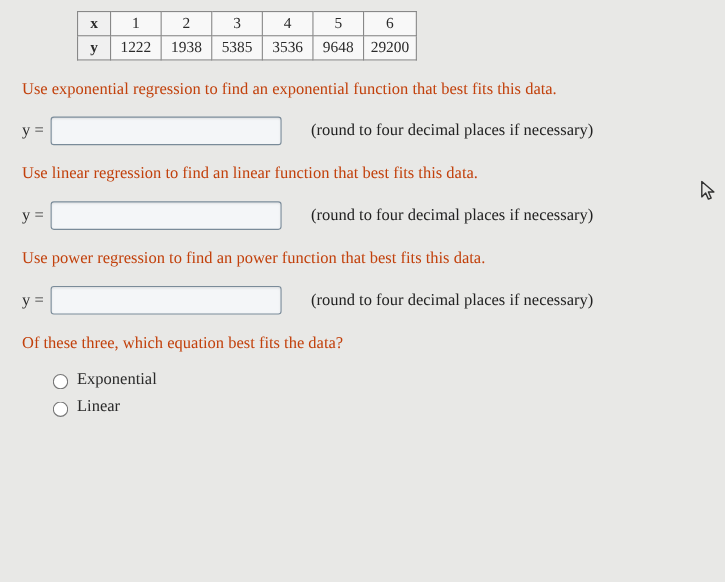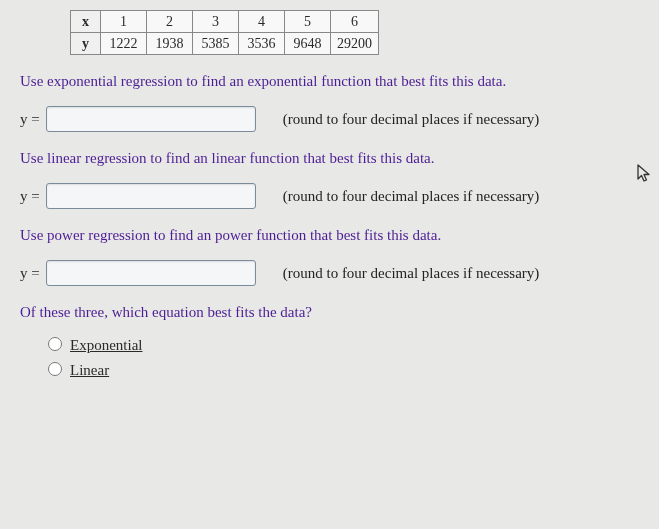--- a/index.html
+++ b/index.html
@@ -31,21 +31,21 @@
       background: #f8f8f8;
     }
     table.data th {
       font-weight: bold;
       background: #f0f0f0;
       min-width: 30px;
     }
     .prompt {
       font-size: 15px;
       margin: 14px 0 16px 0;
-      color: #4c1d95;
+      color: #c2410c;
     }
     .eqrow {
       display: flex;
       align-items: center;
       margin: 10px 0 18px 0;
     }
     .eqlabel {
       font-size: 15px;
       margin-right: 6px;
     }
@@ -62,24 +62,23 @@
     .rounding {
       font-size: 15px;
       margin-left: 27px;
       color: #222;
     }
     .radios {
       margin: 12px 0 0 28px;
     }
     .radio-item {
       display: flex;
-      align-items: flex-start;
+      align-items: flex-end;
       margin: 8px 0;
       font-size: 15px;
-      text-decoration: underline;
     }
     .radio-item input[type="radio"] {
       margin-right: 8px;
       width: 14px;
       height: 14px;
     }
     .cursor {
       position: absolute;
       right: 6px;
       top: 164px;

